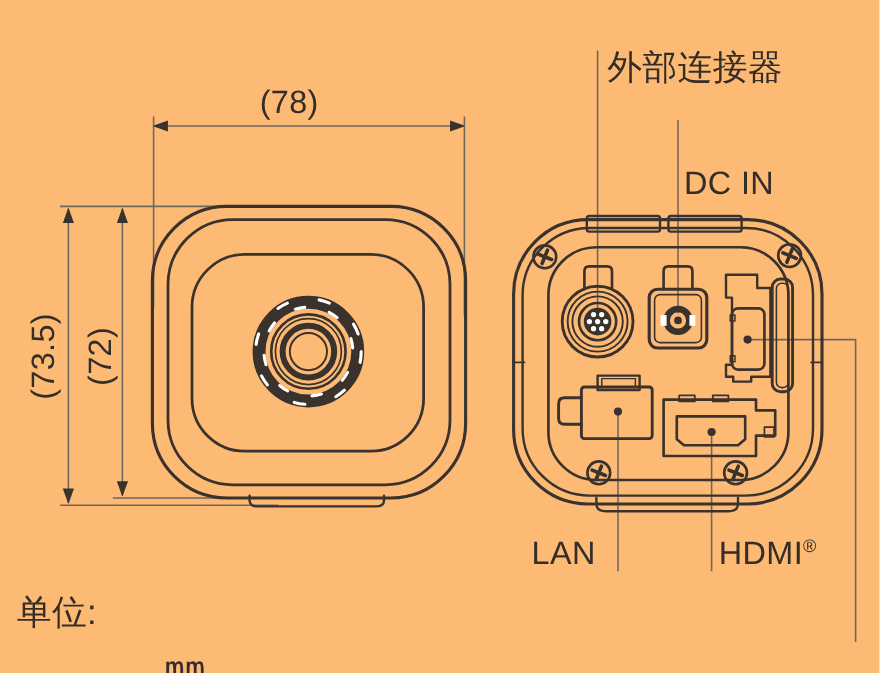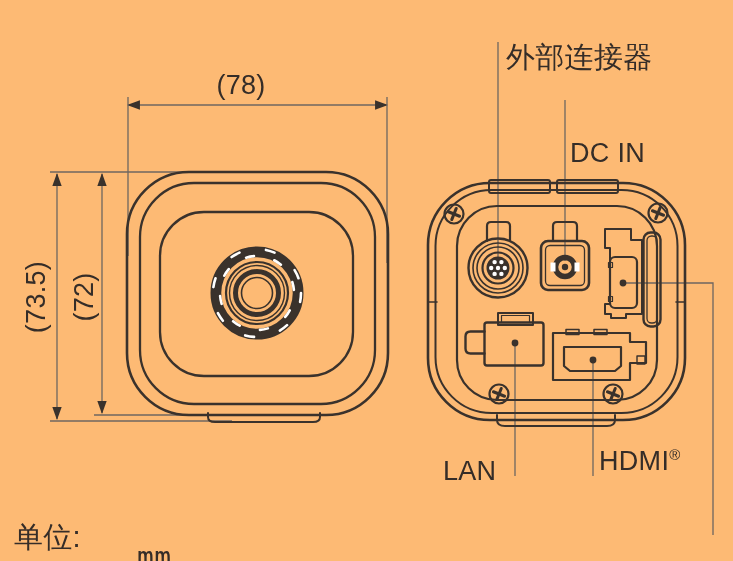--- a/index.html
+++ b/index.html
@@ -182,24 +182,24 @@
   <div class="lbl" style="left:206px;top:71px;width:70px;text-align:center;">(78)</div>
 
   <div class="lbl rot" style="left:36px;top:297px;">(73.5)</div>
 
   <div class="lbl rot" style="left:84px;top:297px;">(72)</div>
 
   <div class="lbl cjk" style="left:506px;top:42px;">外部连接器</div>
 
   <div class="lbl" style="left:570px;top:101px;margin-top:38px;">DC IN</div>
 
-  <div class="lbl" style="left:443px;top:457px;">LAN</div>
+  <div class="lbl" style="left:443px;top:447px;">LAN</div>
 
   <div class="lbl" style="left:599px;top:447px;">
     <span>HDMI</span><span class="sup">®</span>
   </div>
 
 
-  <div class="lbl cjk" style="left:14px;top:496px;margin-top:26px;">单位:</div>
+  <div class="lbl cjk" style="left:14px;top:496px;">单位:</div>
 
   <div class="lbl mono" style="left:137px;top:499px;margin-top:44px;">mm</div>
 
 </div>
 
 </body></html>

